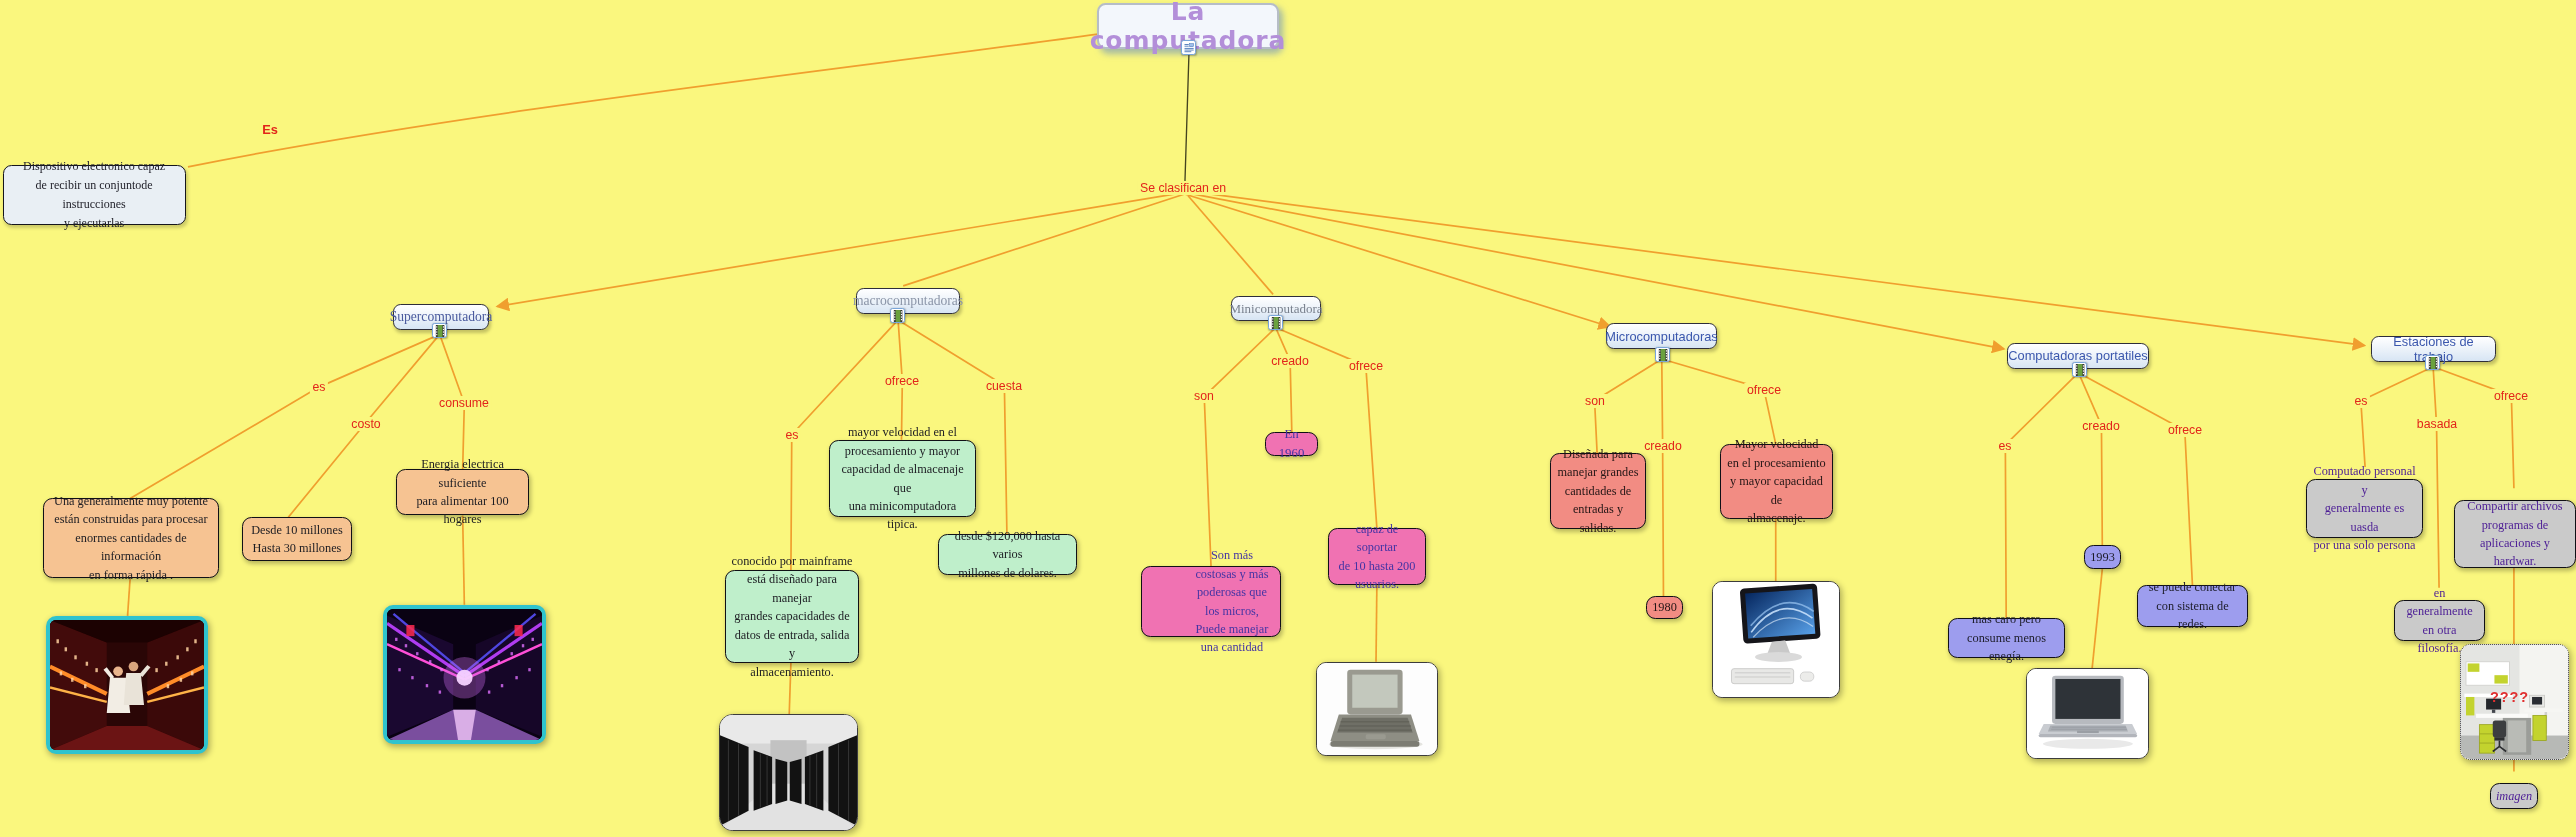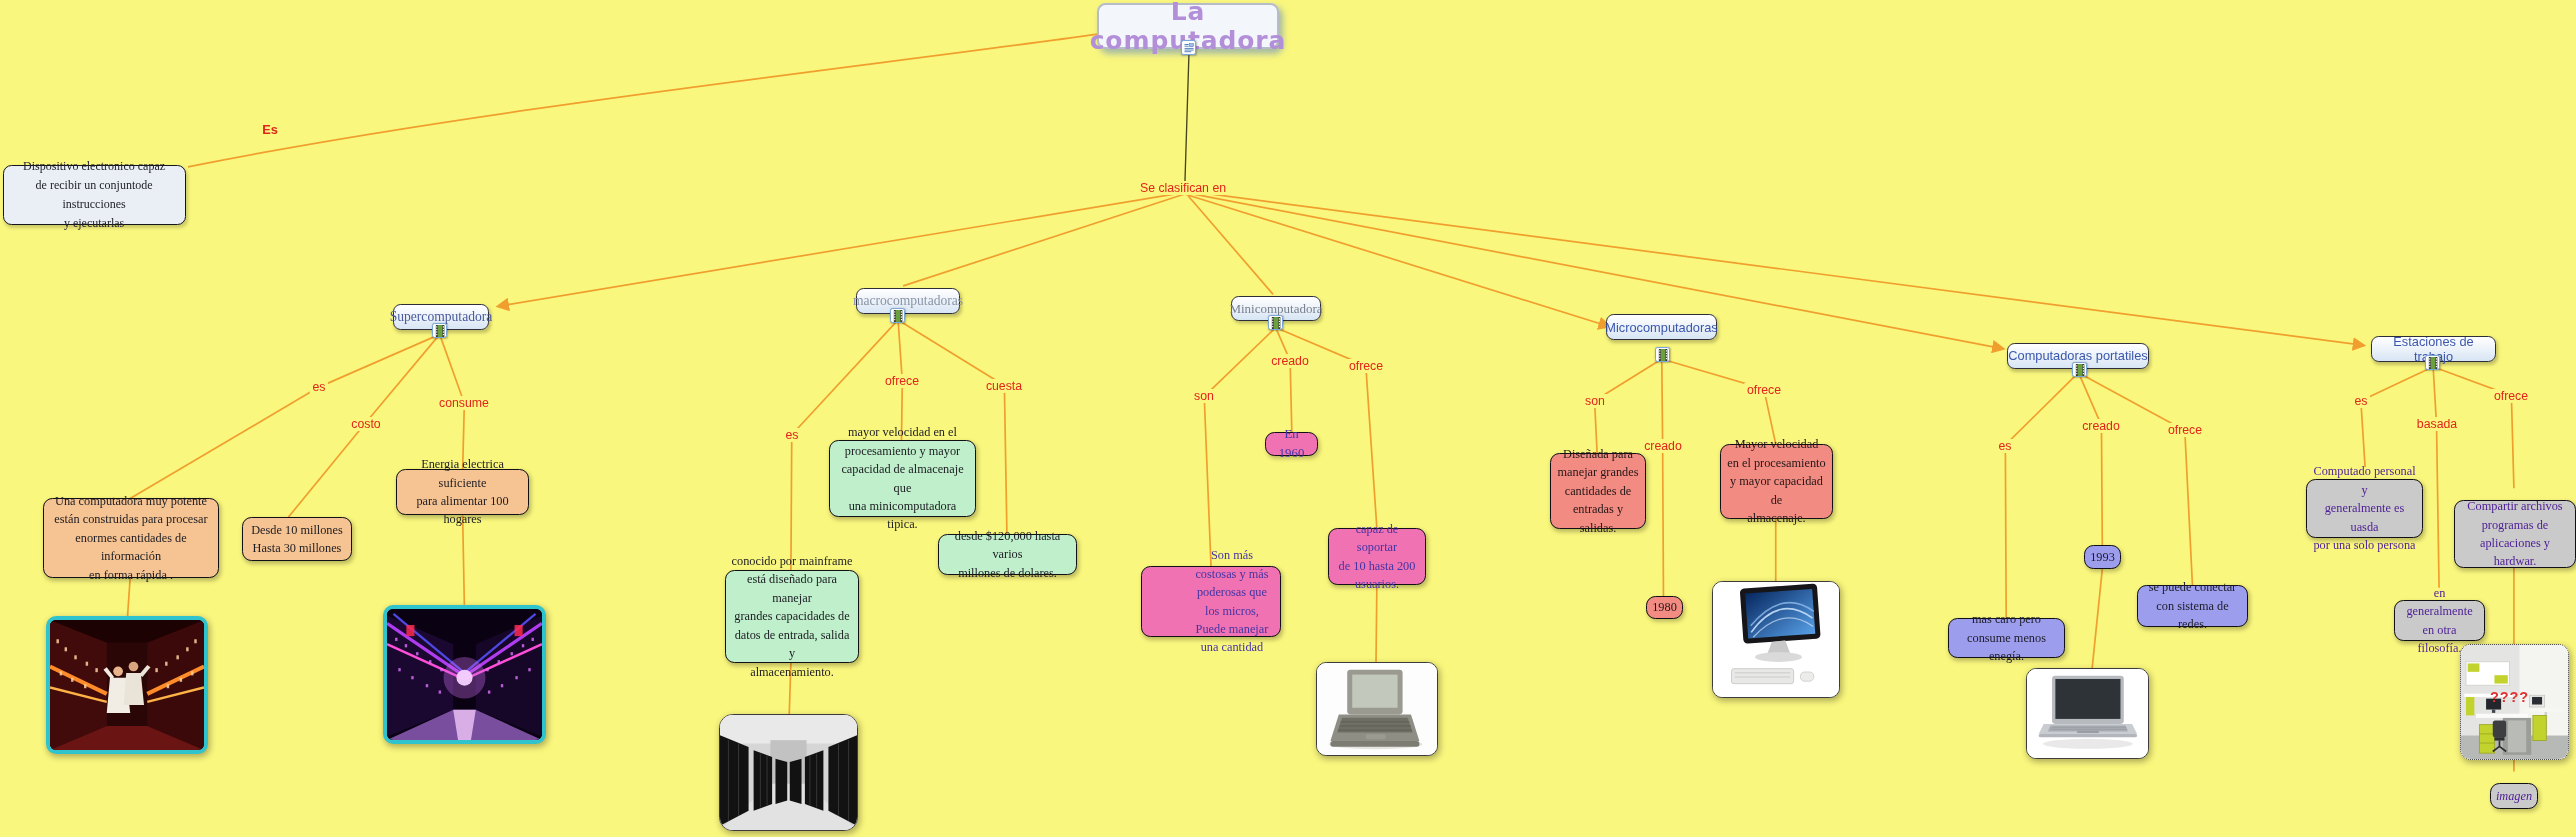--- a/index.html
+++ b/index.html
@@ -147,21 +147,21 @@
       <rect x="9.3" y="1.4" width="1.3" height="1.6"></rect>
           <rect x="9.3" y="4.4" width="1.3" height="1.6"></rect>
           <rect x="9.3" y="7.4" width="1.3" height="1.6"></rect>
           <rect x="9.3" y="10.4" width="1.3" height="1.6"></rect>
         </g>
     </svg>
   </div>
   <span class="link-label" style="left:319px;top:387px;">es</span>
   <span class="link-label" style="left:366px;top:424px;">costo</span>
   <span class="link-label" style="left:464px;top:403px;">consume</span>
-  <div class="leaf peach" style="left:43px;top:498px;width:176px;height:80px;">Una computadora muy potente
+  <div class="leaf peach" style="left:43px;top:498px;width:176px;height:80px;">Una generalmente muy potente
 están construidas para procesar
 enormes cantidades de información
 en forma rápida .</div>
   <div class="leaf peach" style="left:242px;top:517px;width:110px;height:44px;">Desde 10 millones
 Hasta 30 millones</div>
   <div class="leaf peach" style="left:396px;top:469px;width:133px;height:46px;">Energia electrica suficiente
 para alimentar 100 hogares</div>
 
   <div class="img-node cyan-frame" style="left:46px;top:616px;width:162px;height:138px;">
     <svg viewBox="0 0 190 162" preserveAspectRatio="none">
@@ -337,21 +337,21 @@
       <polygon points="26,62 112,62 122,94 16,94" fill="#8e8e84"></polygon>
       <polygon points="30,66 108,66 114,84 24,84" fill="#6f6f66"></polygon>
       <line x1="28" y1="71" x2="110" y2="71" stroke="#5a5a52"></line>
       <line x1="27" y1="76" x2="112" y2="76" stroke="#5a5a52"></line>
       <line x1="25" y1="81" x2="113" y2="81" stroke="#5a5a52"></line>
       <rect x="58" y="86" width="24" height="6" rx="2" fill="#9a9a90"></rect>
       <rect x="16" y="94" width="106" height="7" rx="3" fill="#7c7c73"></rect>
     </svg>
   </div>
 
-  <div class="node concept sans" style="left:1606px;top:314px;width:111px;height:26px;font-size:12.8px;color:#3b57ad;">Microcomputadoras</div>
+  <div class="node concept sans" style="left:1606px;top:323px;width:111px;height:26px;font-size:12.8px;color:#3b57ad;">Microcomputadoras</div>
   <div class="res-icon" style="left:1655px;top:347px;">
     <svg viewBox="0 0 12 14" width="10.2" height="12">
       <rect x="1" width="10" height="14" fill="#2a2a2a"></rect>
         <rect x="3.2" width="5.6" height="14" fill="#6aa13e"></rect>
       <g fill="#ffffff">
           <rect x="1.4" y="1.4" width="1.3" height="1.6"></rect>
           <rect x="1.4" y="4.4" width="1.3" height="1.6"></rect>
           <rect x="1.4" y="7.4" width="1.3" height="1.6"></rect>
           <rect x="1.4" y="10.4" width="1.3" height="1.6"></rect>
       <rect x="9.3" y="1.4" width="1.3" height="1.6"></rect>

